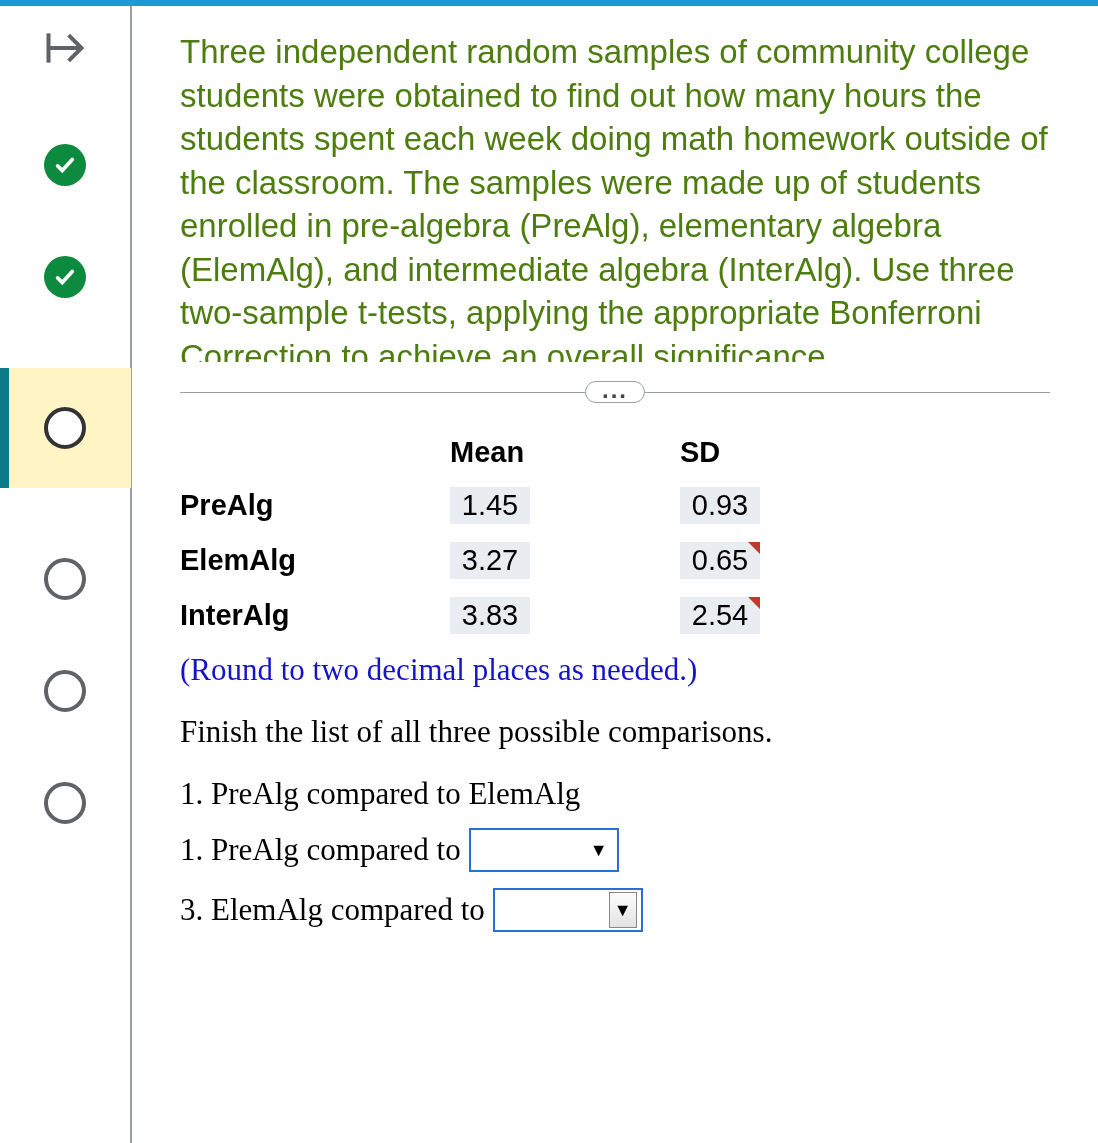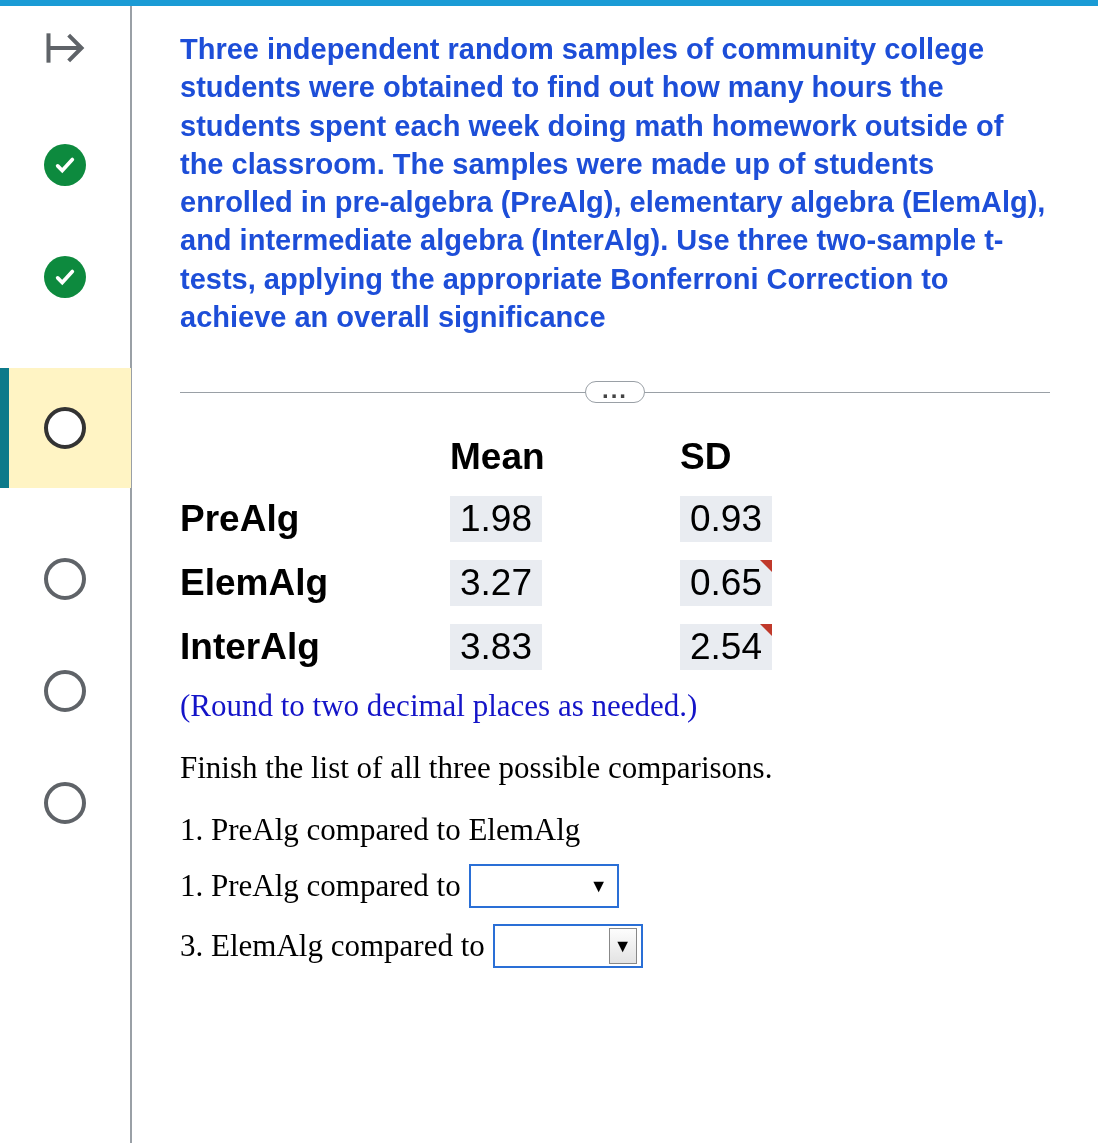--- a/index.html
+++ b/index.html
@@ -75,26 +75,25 @@
       background: #0d7a8a;
     }
     .current-item .status-circle {
       border-color: #333;
     }
     .content {
       flex: 1;
       padding: 24px 48px 40px 48px;
     }
     .question-text {
-      font-size: 29px;
+      font-size: 33px;
       line-height: 1.32;
-      color: #1d4ed8;
+      color: #4d7c0f;
       height: 332px;
       overflow: hidden;
-      font-weight: bold;
     }
     .divider-row {
       position: relative;
       margin: 18px 0 32px 0;
       height: 24px;
       display: flex;
       align-items: center;
       justify-content: center;
     }
     .divider-line {
@@ -113,21 +112,21 @@
       padding: 0 16px;
       font-size: 24px;
       font-weight: bold;
       color: #444;
       line-height: 16px;
       height: 22px;
       letter-spacing: 2px;
     }
     .data-table {
       width: 100%;
-      font-size: 37px;
+      font-size: 29px;
     }
     .t-row {
       display: flex;
       align-items: center;
       margin-bottom: 18px;
     }
     .t-label { width: 260px; font-weight: bold; }
     .t-mean { width: 230px; text-align: left; padding-left: 10px; }
     .t-sd { width: 230px; text-align: left; padding-left: 10px; }
     .t-header { font-weight: bold; }
@@ -232,21 +231,21 @@
     </div>
 
     <div class="data-table">
       <div class="t-row">
         <div class="t-label"></div>
         <div class="t-mean t-header">Mean</div>
         <div class="t-sd t-header">SD</div>
       </div>
       <div class="t-row">
         <div class="t-label">PreAlg</div>
-        <div class="t-mean"><span class="val-box">1.98</span></div>
+        <div class="t-mean"><span class="val-box">1.45</span></div>
         <div class="t-sd"><span class="val-box">0.93</span></div>
       </div>
       <div class="t-row">
         <div class="t-label">ElemAlg</div>
         <div class="t-mean"><span class="val-box">3.27</span></div>
         <div class="t-sd"><span class="val-box has-tick">0.65</span></div>
       </div>
       <div class="t-row">
         <div class="t-label">InterAlg</div>
         <div class="t-mean"><span class="val-box">3.83</span></div>

